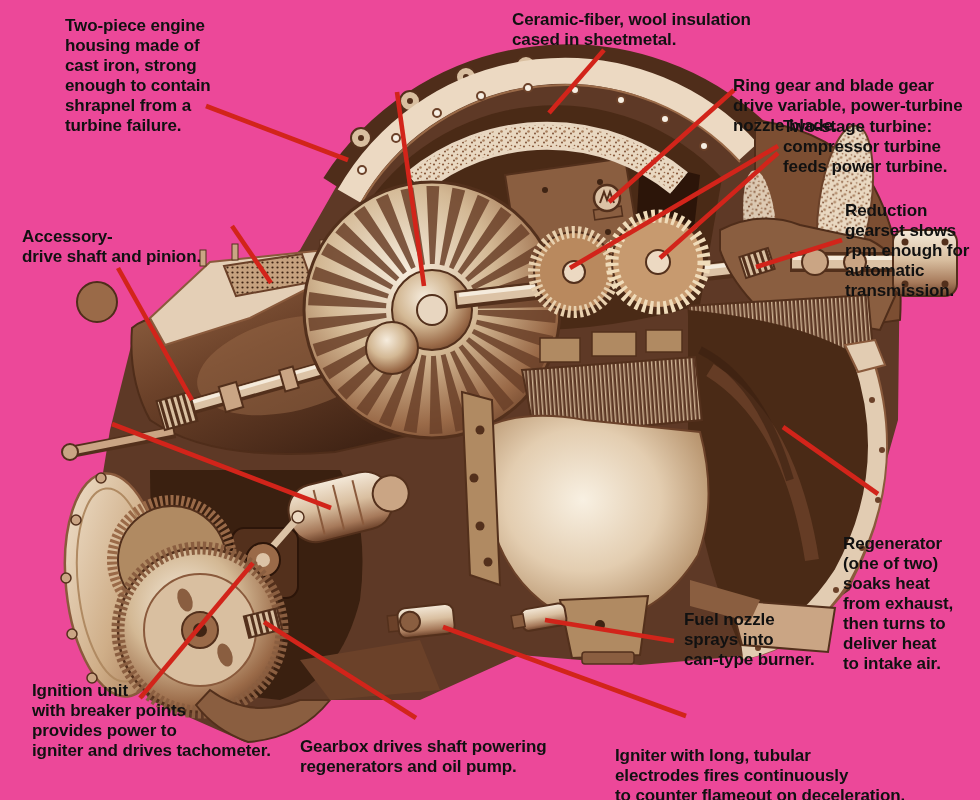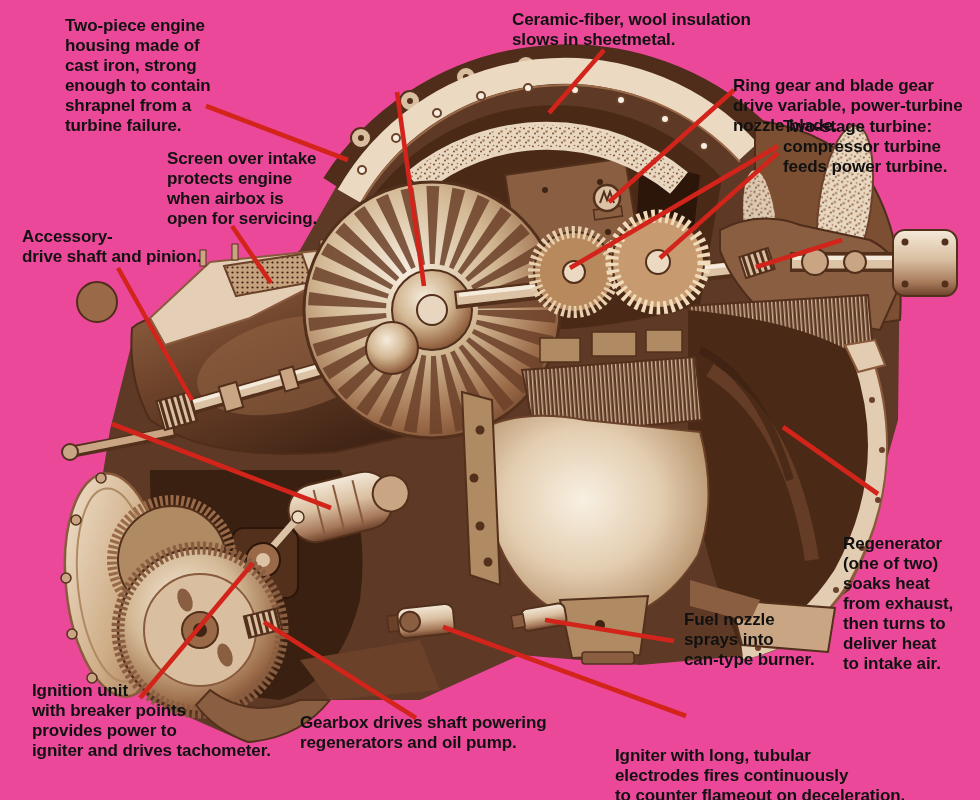--- a/index.html
+++ b/index.html
@@ -297,46 +297,47 @@
       </g>
   </svg>
 
   <div class="label" style="left: 65px; top: 16px; color: rgb(17, 17, 17);">Two-piece engine
 housing made of
 cast iron, strong
 enough to contain
 shrapnel from a
 turbine failure.</div>
   <div class="label" style="left: 512px; top: 10px; color: rgb(17, 17, 17);">Ceramic-fiber, wool insulation
-slows in sheetmetal.</div>
+cased in sheetmetal.</div>
   <div class="label" style="left: 733px; top: 36px; color: rgb(17, 17, 17); margin-top: 40px;">Ring gear and blade gear
 drive variable, power-turbine
 nozzle blade.</div>
   <div class="label" style="left: 783px; top: 117px; color: rgb(17, 17, 17);">Two-stage turbine:
 compressor turbine
 feeds power turbine.</div>
-  <div class="label" style="left: 167px; top: 149px; color: rgb(17, 17, 17);">Screen over intake
-protects engine
-when airbox is
-open for servicing.</div>
+  <div class="label" style="left: 845px; top: 201px; color: rgb(17, 17, 17);">Reduction
+gearset slows
+rpm enough for
+automatic
+transmission.</div>
   <div class="label" style="left: 22px; top: 227px; color: rgb(17, 17, 17);">Accessory-
 drive shaft and pinion.</div>
   <div class="label" style="left: 843px; top: 498px; color: rgb(17, 17, 17); margin-top: 36px;">Regenerator
 (one of two)
 soaks heat
 from exhaust,
 then turns to
 deliver heat
 to intake air.</div>
   <div class="label" style="left: 684px; top: 610px; color: rgb(17, 17, 17);">Fuel nozzle
 sprays into
 can-type burner.</div>
   <div class="label" style="left: 615px; top: 710px; color: rgb(17, 17, 17); margin-top: 36px;">Igniter with long, tubular
 electrodes fires continuously
 to counter flameout on deceleration.</div>
   <div class="label" style="left: 32px; top: 681px; color: rgb(17, 17, 17);">Ignition unit
 with breaker points
 provides power to
 igniter and drives tachometer.</div>
-  <div class="label" style="left: 300px; top: 713px; color: rgb(17, 17, 17);">Gearbox drives shaft powering
+  <div class="label" style="left: 300px; top: 737px; color: rgb(17, 17, 17);">Gearbox drives shaft powering
 regenerators and oil pump.</div>
 
 </div>
 
 </body></html>

